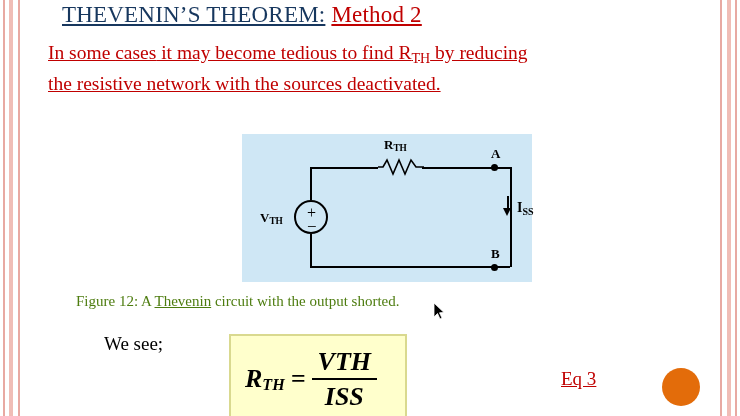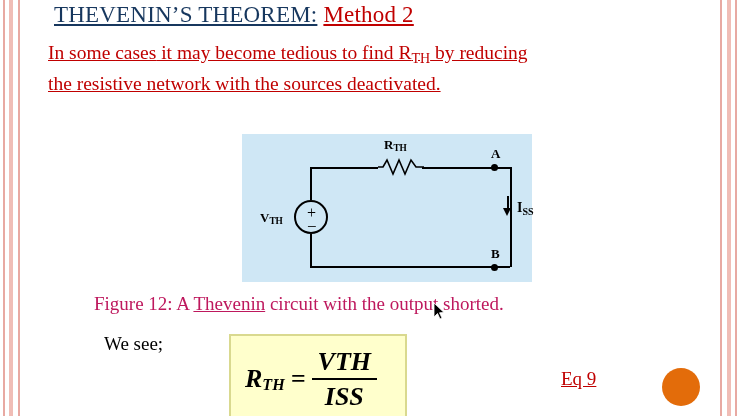--- a/index.html
+++ b/index.html
@@ -36,21 +36,21 @@
     position: absolute;
     left: 26px;
     right: 26px;
     top: 0;
     bottom: 0;
   }
 
   
   .title {
     position: absolute;
-    left: 28px;
+    left: 36px;
     top: 2px;
     font-size: 23px;
     color: #17375e;
     letter-spacing: 0.2px;
     white-space: nowrap;
     text-align: right;
   }
   .title .t-main {
     text-decoration: underline;
   }
@@ -153,24 +153,24 @@
     width: 0; height: 0;
     border-left: 4px solid transparent;
     border-right: 4px solid transparent;
     border-top: 8px solid #000;
   }
   .zigzag { position: absolute; }
 
   
   .caption {
     position: absolute;
-    left: 68px;
+    left: 50px;
     top: 293px;
-    font-size: 19px;
-    color: #be185d;
+    font-size: 15px;
+    color: #4d7c0f;
   }
   .caption .ul { text-decoration: underline; }
 
   .wesee {
     position: absolute;
     left: 78px;
     top: 333px;
     font-size: 19px;
     color: #000;
   }
@@ -326,21 +326,21 @@
       <span class="eq-lhs"><span>R</span><span class="sub2">TH</span></span>
       <span class="eq-eq">=</span>
       <span class="frac">
         <span class="num"><span>V</span><span class="sub2">TH</span></span>
         <span class="bar"></span>
         <span class="den"><span>I</span><span class="sub2">SS</span></span>
       </span>
     </div>
   </div>
 
-  <div class="eq1">Eq 9</div>
+  <div class="eq1">Eq 3</div>
 
   <div class="orange-dot"></div>
 
   <svg class="cursor" viewBox="0 0 12 18">
     <polygon points="0,0 0,14 3.5,10.5 6,16 8,15 5.5,9.8 10,9.5" fill="#000" stroke="#fff" stroke-width="0.8"></polygon>
   </svg>
 
 </div>
 
 </body></html>

